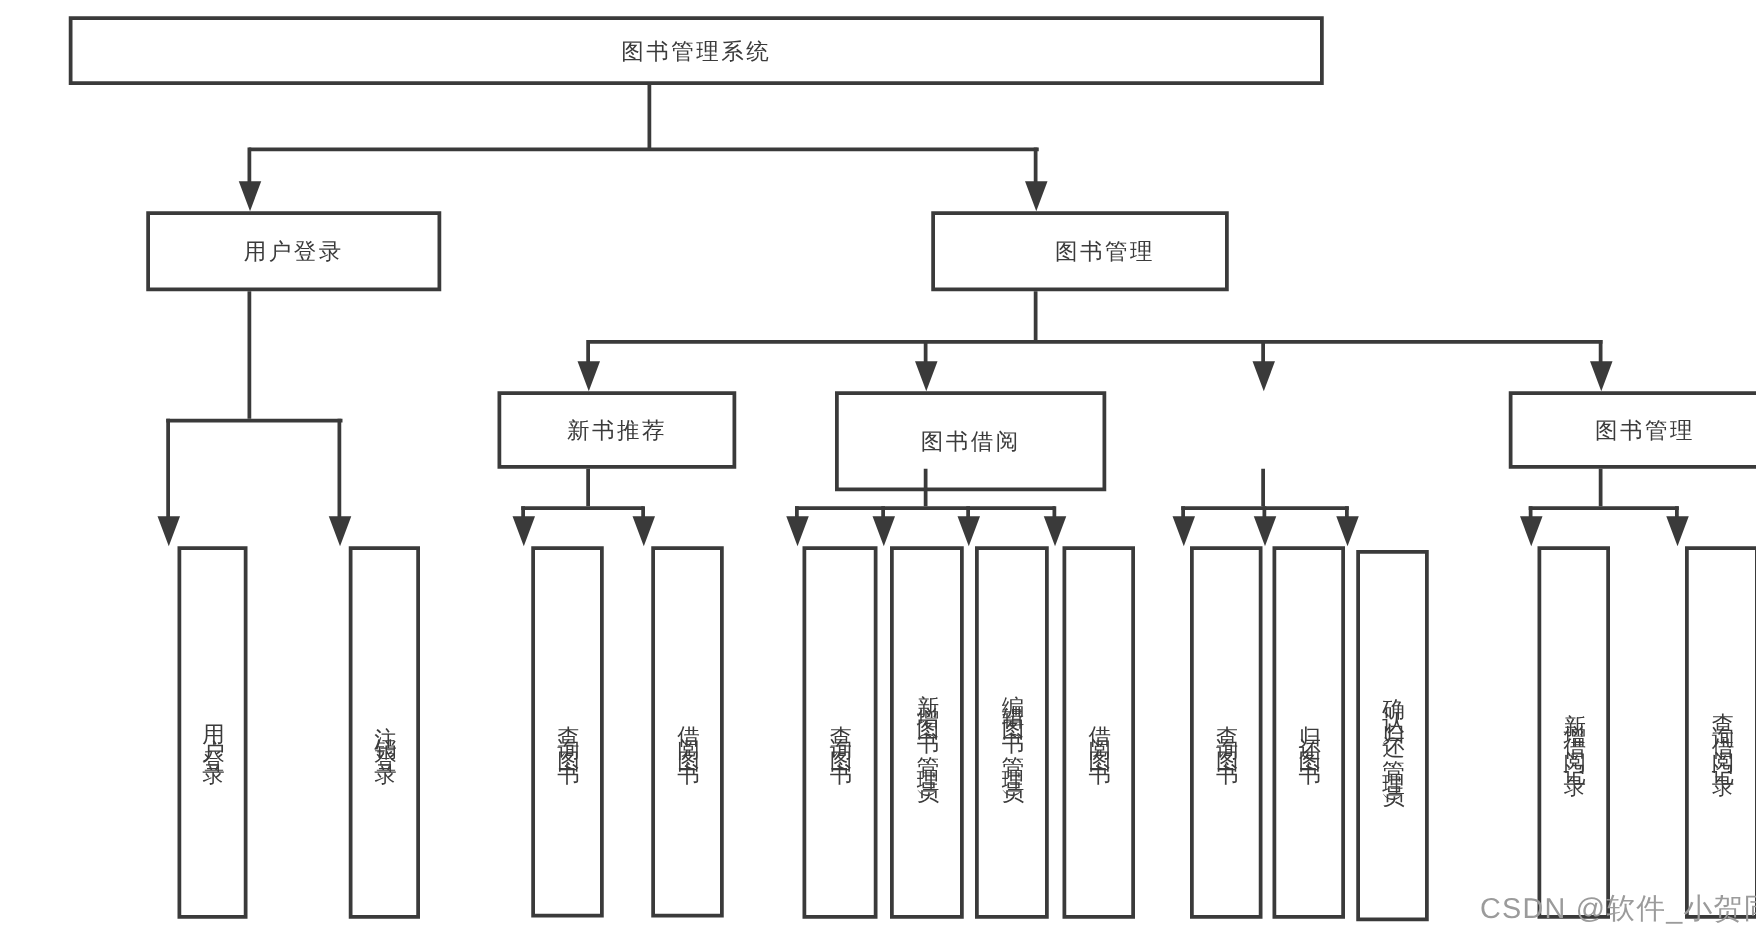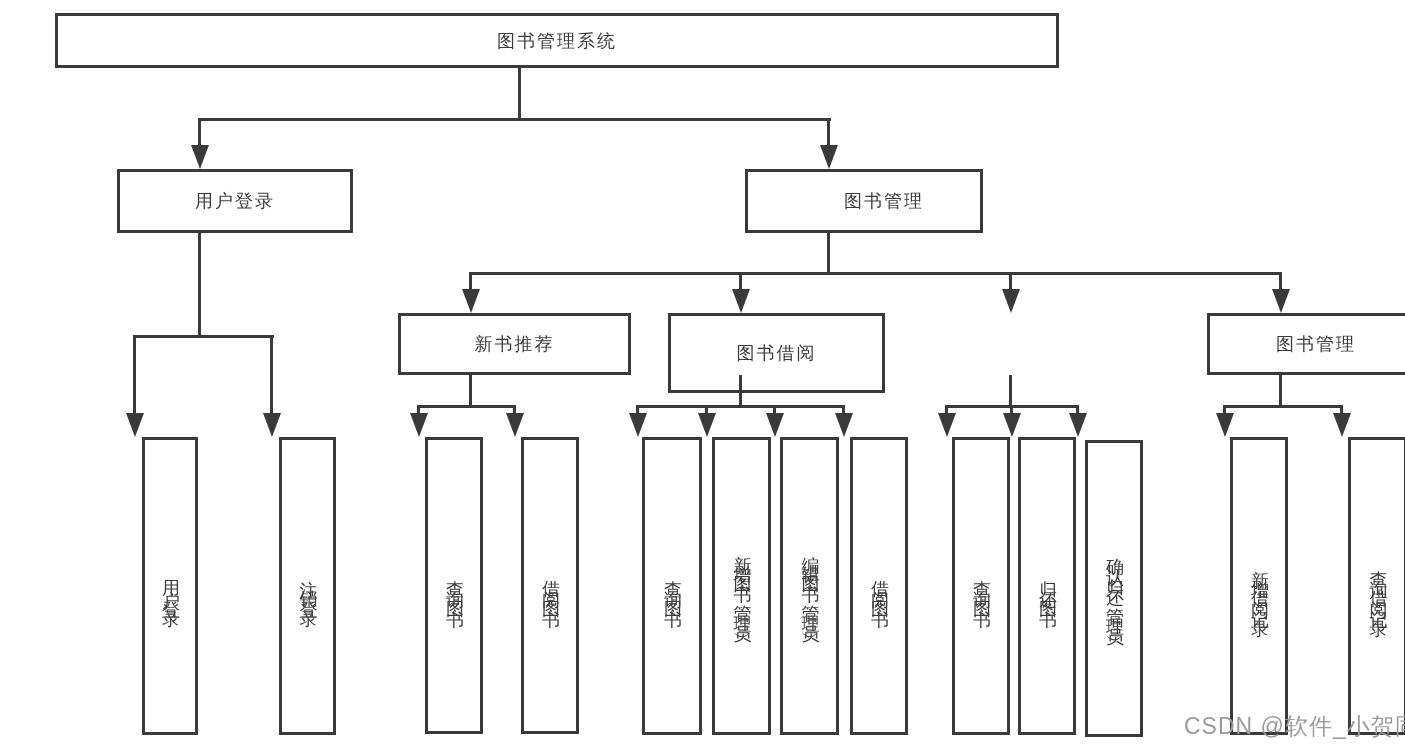--- a/index.html
+++ b/index.html
@@ -65,21 +65,21 @@
   <div class="lh" style="left:470px; top:272px; width:812px;"></div>
   <div class="lv" style="left:469px; top:272px; height:21px;"></div>
   <div class="ah" style="left:462px; top:289px;"></div>
   <div class="lv" style="left:739px; top:272px; height:21px;"></div>
   <div class="ah" style="left:732px; top:289px;"></div>
   <div class="lv" style="left:1009px; top:272px; height:21px;"></div>
   <div class="ah" style="left:1002px; top:289px;"></div>
   <div class="lv" style="left:1279px; top:272px; height:21px;"></div>
   <div class="ah" style="left:1272px; top:289px;"></div>
 
-  <div class="box" style="left:363px; top:313px; width:233px; height:62px;text-align:right;">
+  <div class="box" style="left:363px; top:313px; width:191px; height:62px;text-align:right;">
     <span>新书推荐</span>
   </div>
   <div class="box" style="left:633px; top:313px; width:217px; height:80px;">
     <span>图书借阅</span>
   </div>
   <div class="box" style="left:1172px; top:313px; width:218px; height:62px;">
     <span>图书管理</span>
   </div>
 
   <div class="lv" style="left:469px; top:375px; height:30px;"></div>

